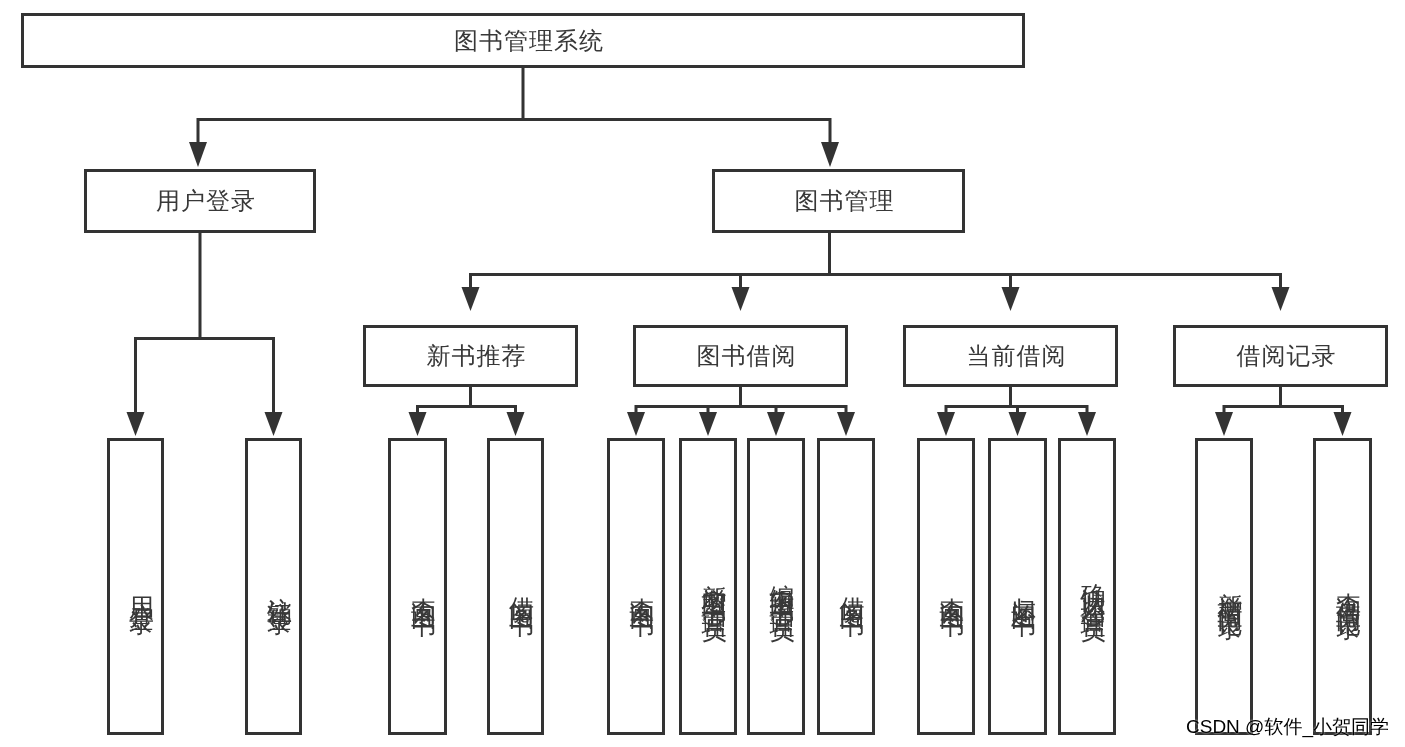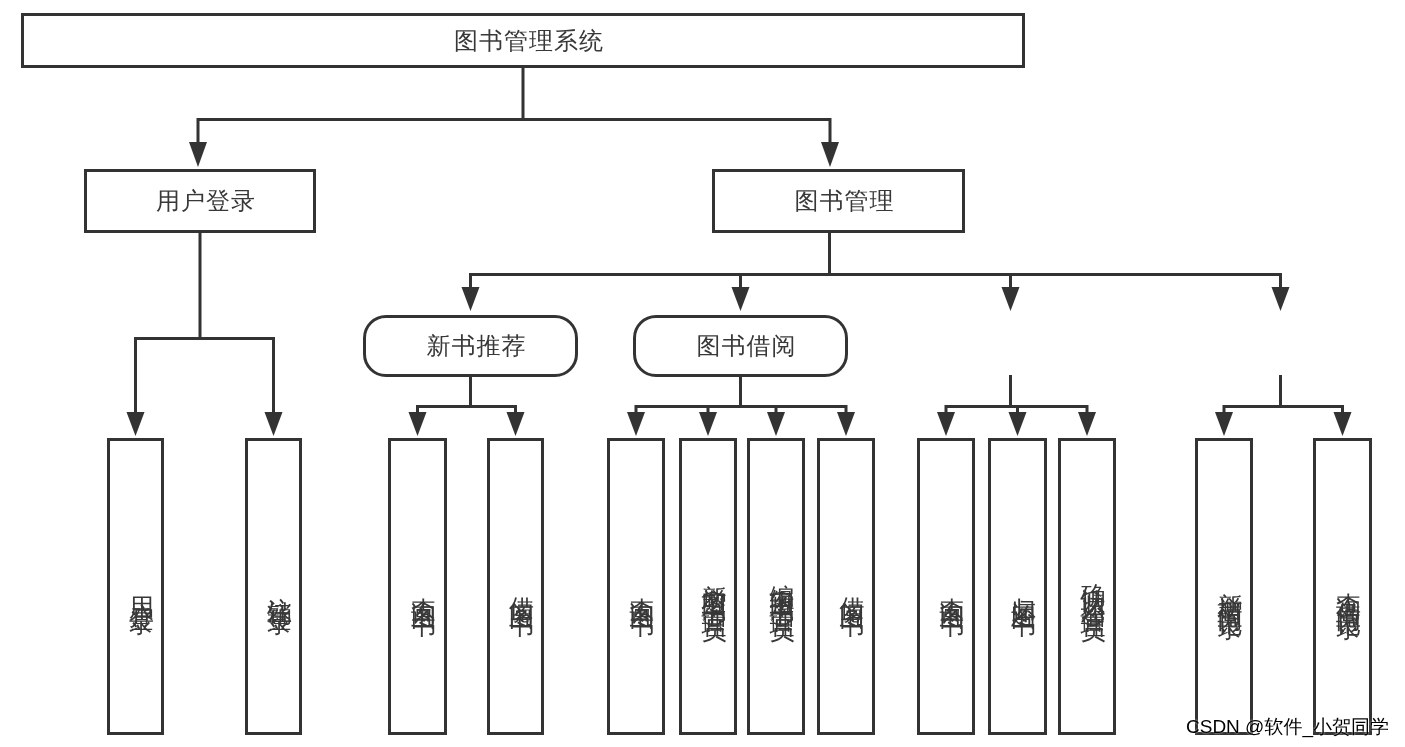--- a/index.html
+++ b/index.html
@@ -28,21 +28,21 @@
     font-size:25px;
     letter-spacing:5px;
     line-height:1.15;
     white-space:nowrap;
   }
   .vnode { font-size:25px; }
   
   .n-root   { left:21px;   top:13px;  width:1004px; height:55px; }
   .n-user   { left:84px;   top:169px; width:232px;  height:64px; }
   .n-mgmt   { left:712px;  top:169px; width:253px;  height:64px; }
-  .n-l3     { top:315px; height:62px; width:215px;border-radius:23px; }
+  .n-l3     { top:325px; height:62px; width:215px; }
   .n-rec    { left:363px; }
   .n-borrow { left:633px;align-items:center; }
   .n-cur    { left:903px; }
   .n-hist   { left:1173px; }
   .vnode    { top:438px; height:297px; }
   .v-login   { left:107px;  width:57px; }
   .v-logout  { left:245px;  width:57px; }
   .v-q1      { left:388px;  width:59px; }
   .v-b1      { left:487px;  width:57px; }
   .v-q2      { left:607px;  width:58px; }
@@ -112,20 +112,26 @@
   <div class="node hnode n-mgmt">
     <span>图书管理</span>
   </div>
 
   <div class="node hnode n-l3 n-rec">
     <span>新书推荐</span>
   </div>
   <div class="node hnode n-l3 n-borrow">
     <span>图书借阅</span>
   </div>
+  <div class="node hnode n-l3 n-cur">
+    <span>当前借阅</span>
+  </div>
+  <div class="node hnode n-l3 n-hist">
+    <span>借阅记录</span>
+  </div>
 
   <div class="node vnode v-login">
     <span>用户登录</span>
   </div>
   <div class="node vnode v-logout">
     <span>注销登录</span>
   </div>
 
   <div class="node vnode v-q1">
     <span>查询图书</span>

